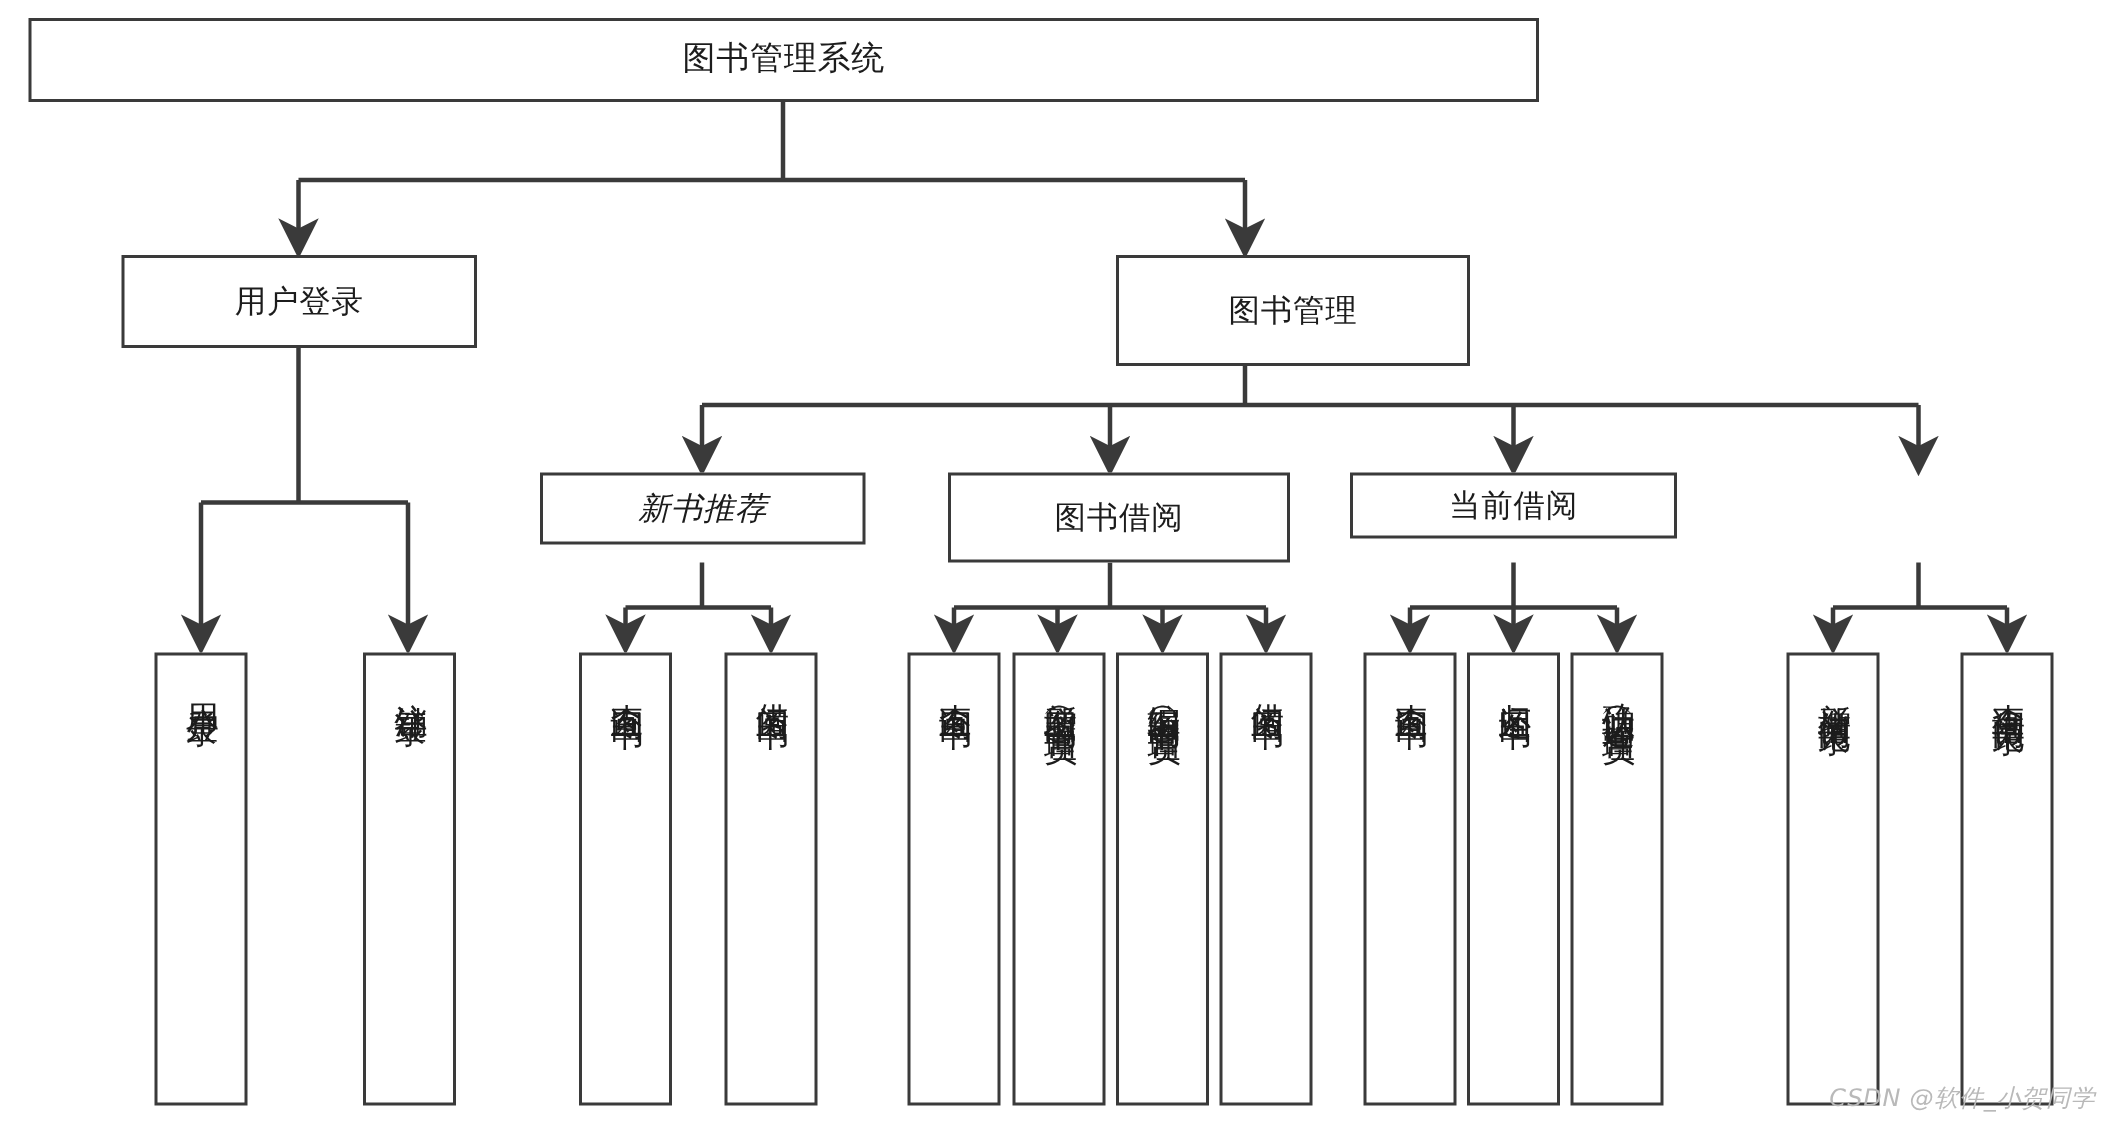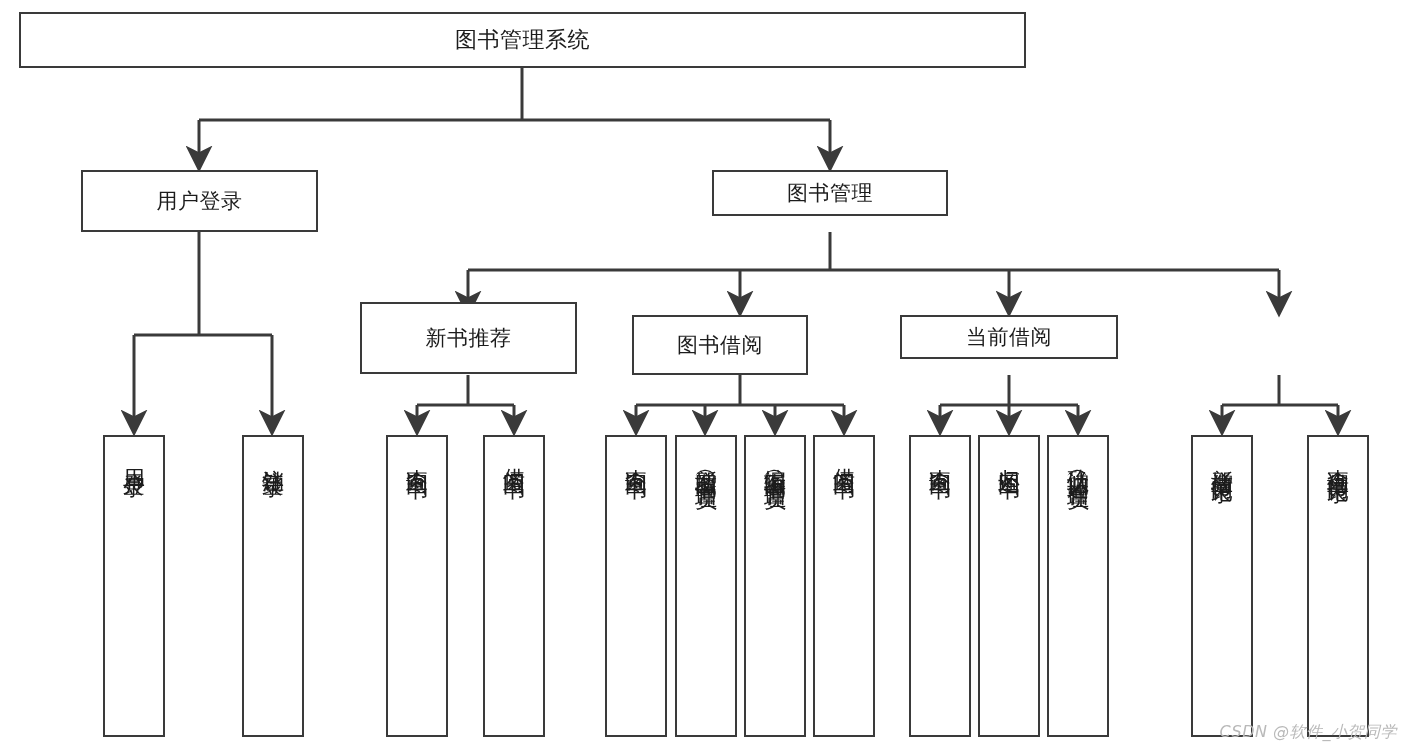--- a/index.html
+++ b/index.html
@@ -134,28 +134,28 @@
     </g>
   </svg>
 
   <div class="node horiz root" style="left:19px; top:12px; width:1007px; height:56px;">
     <span class="lbl">图书管理系统</span>
   </div>
 
   <div class="node horiz" style="left:81px; top:170px; width:237px; height:62px;">
     <span class="lbl">用户登录</span>
   </div>
-  <div class="node horiz" style="left:712px; top:170px; width:236px; height:46px;">
+  <div class="node horiz" style="left:744px; top:170px; width:236px; height:74px;">
     <span class="lbl">图书管理</span>
   </div>
 
-  <div class="node horiz" style="left:360px; top:302px; width:217px; height:72px;">
+  <div class="node horiz" style="left:360px; top:315px; width:217px; height:48px;font-style:italic;">
     <span class="lbl">新书推荐</span>
   </div>
-  <div class="node horiz" style="left:632px; top:315px; width:176px; height:60px;">
+  <div class="node horiz" style="left:632px; top:315px; width:228px; height:60px;">
     <span class="lbl">图书借阅</span>
   </div>
   <div class="node horiz" style="left:900px; top:315px; width:218px; height:44px;">
     <span class="lbl">当前借阅</span>
   </div>
 
   <div class="node vert" style="left:103px; top:435px; width:62px; height:302px;">
     <span class="lbl">用户登录</span>
   </div>
   <div class="node vert" style="left:242px; top:435px; width:62px; height:302px;">

